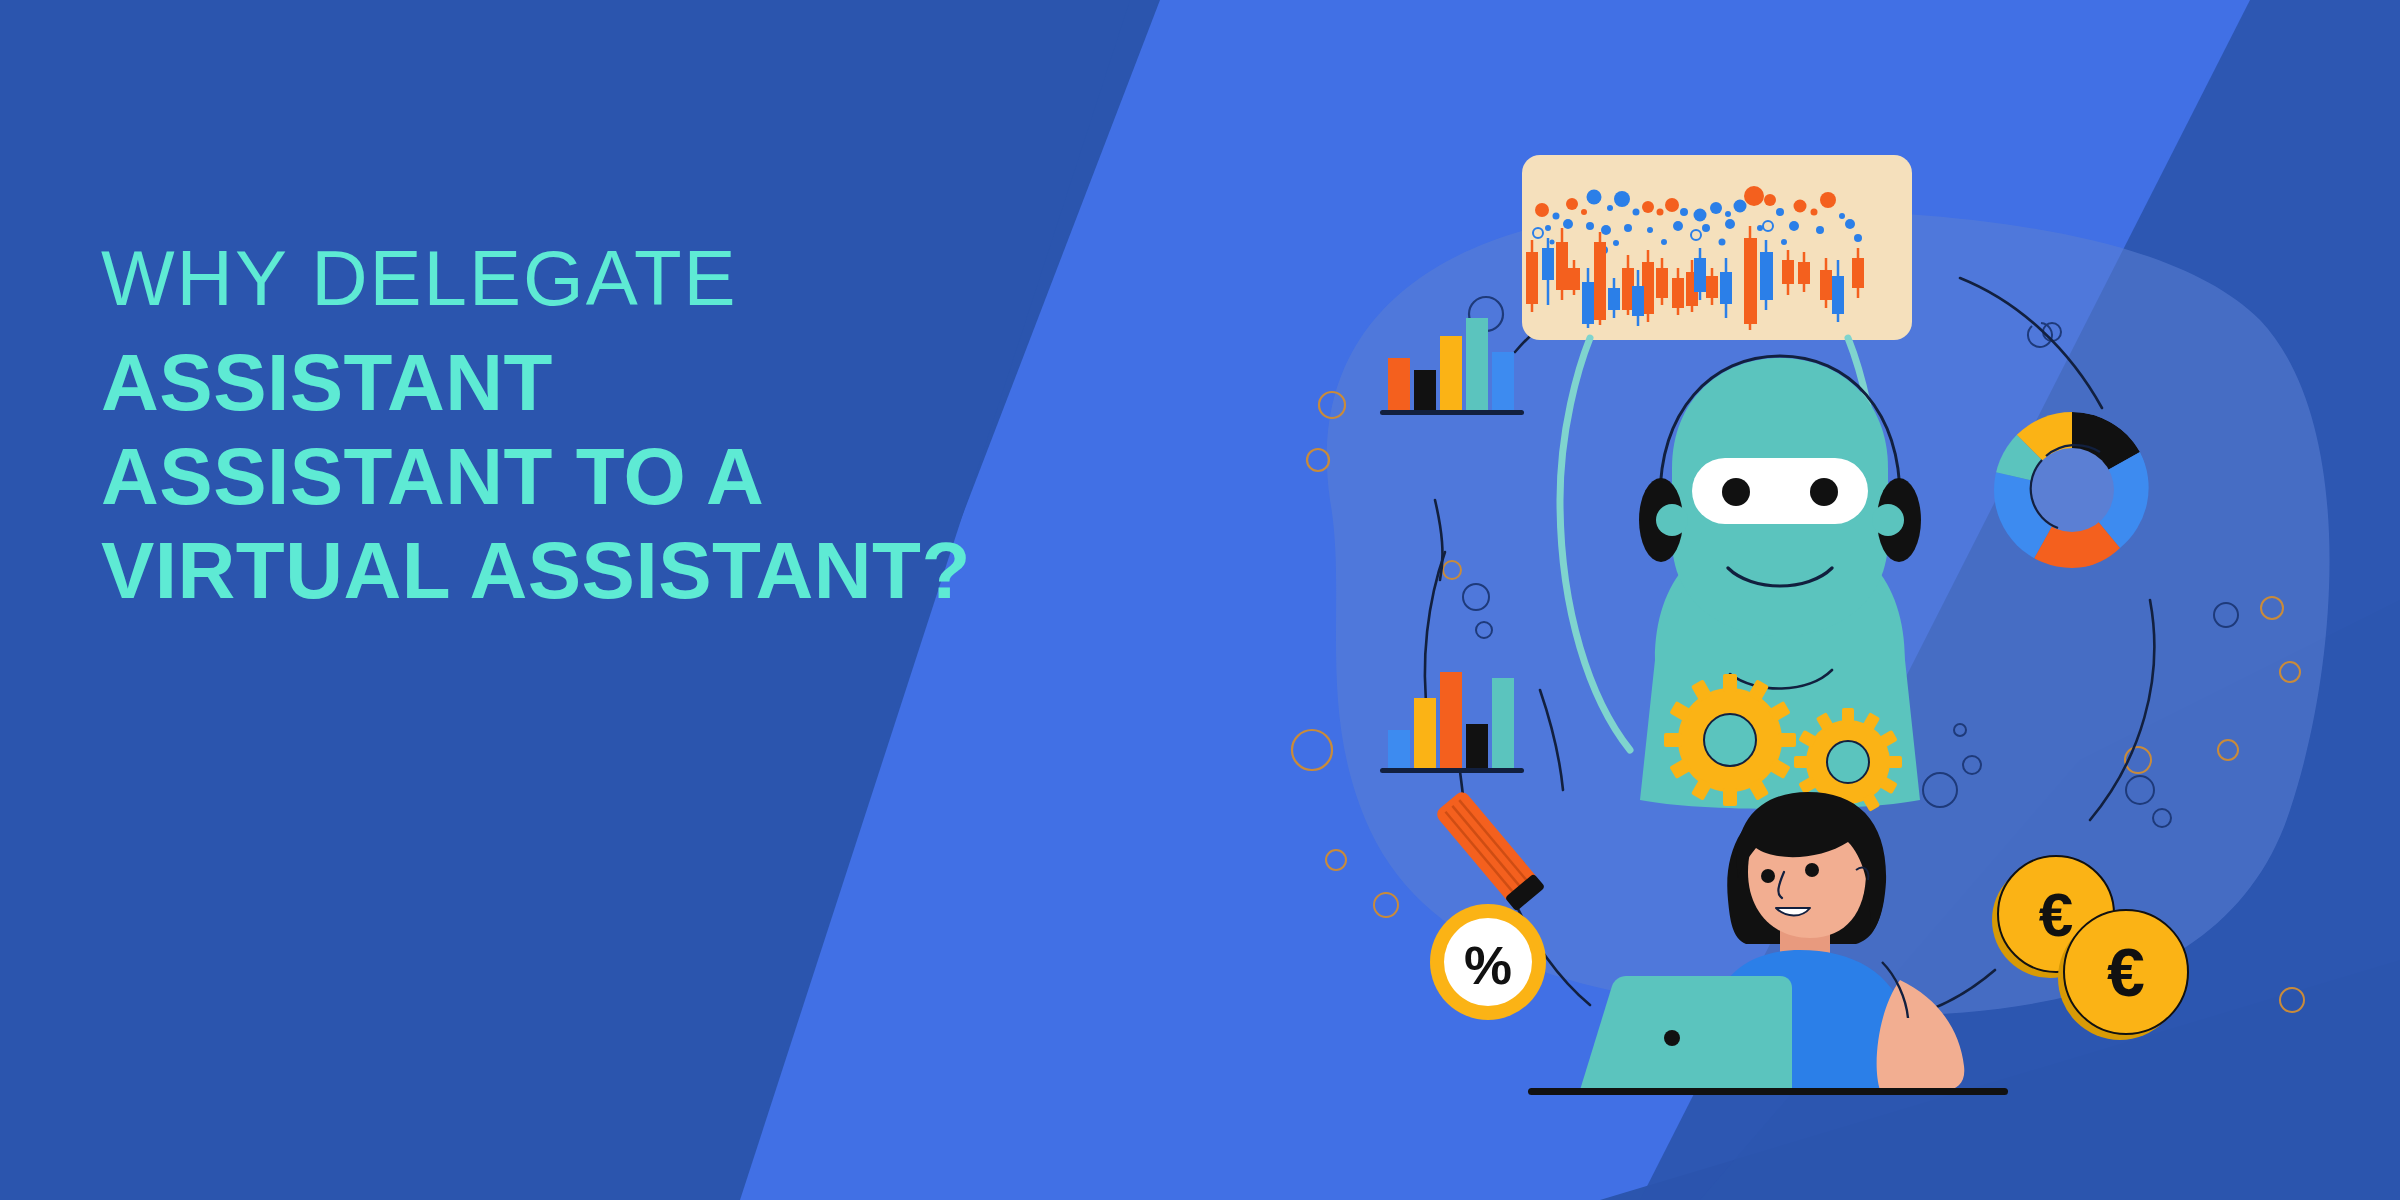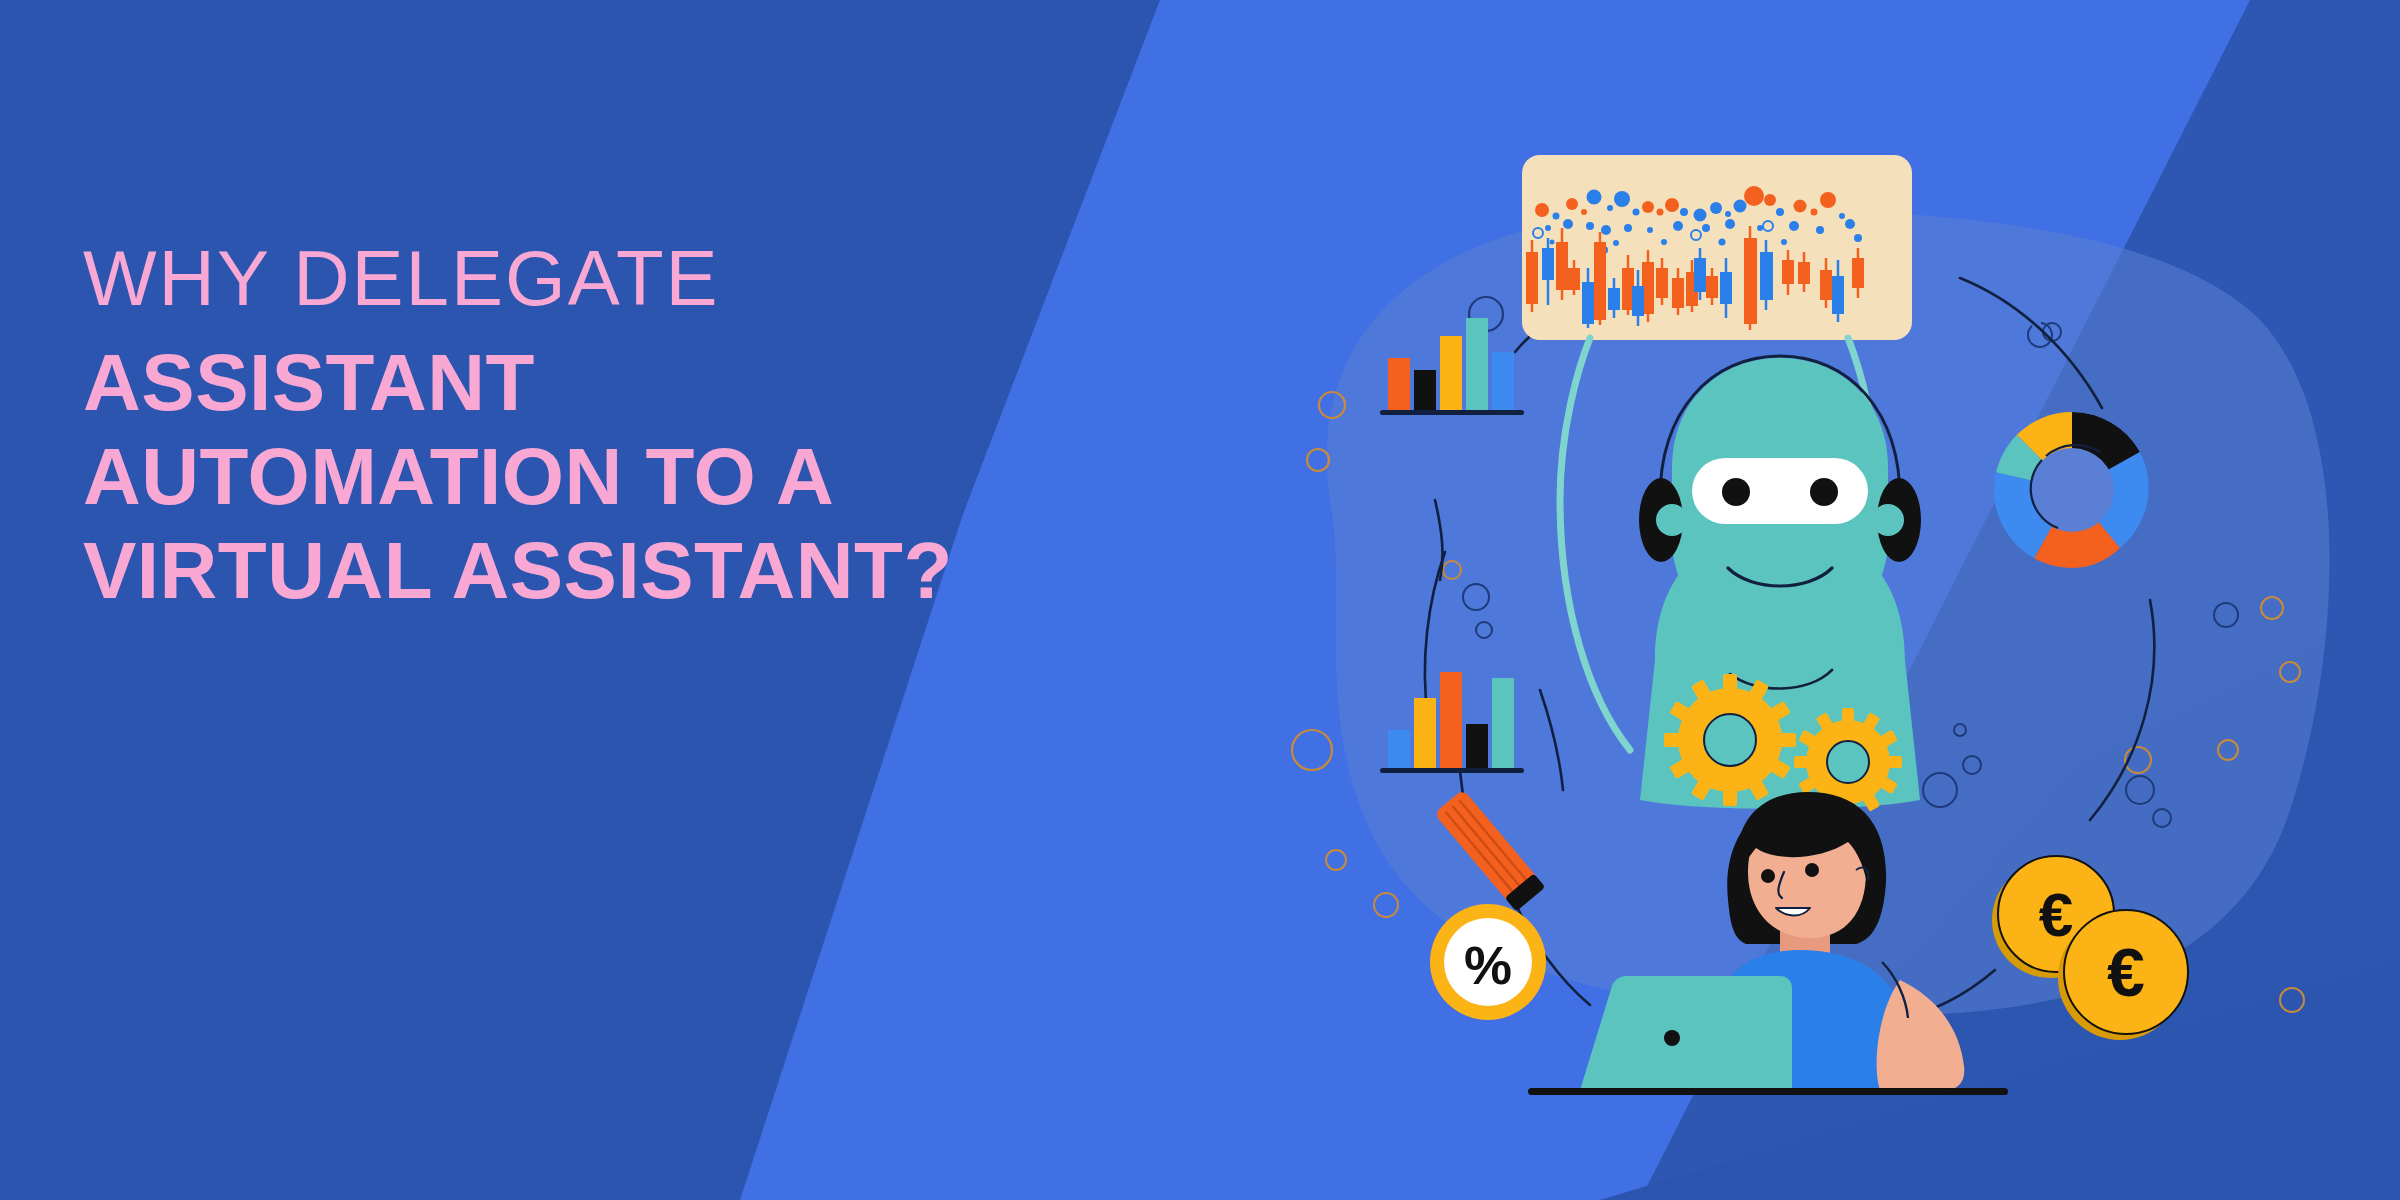--- a/index.html
+++ b/index.html
@@ -14,24 +14,24 @@
     background:#2B55AE;
     overflow:hidden;
   }
   
   .bg-layer { position:absolute; inset:0; }
   .bg-svg { position:absolute; top:0; left:0; width:2400px; height:1200px; }
 
   
   #headline {
     position:absolute;
-    left:83px; top:235px;
+    left:101px; top:235px;
     width:1120px;
     z-index:20;
-    color:#f9a8d4;
+    color:#5eead4;
   }
   .hl-line { display:block; white-space:nowrap; }
   .hl-light {
     font-size:78px;
     font-weight:300;
     letter-spacing:2px;
     line-height:1.12;
     margin-bottom:14px;
   }
   .hl-bold {
@@ -65,21 +65,21 @@
 
       <polygon points="0,1200 740,1200 1130,0 0,0" fill="#2B55AE"></polygon>
 
       <polygon points="2080,760 2400,600 2400,1200 1700,1200" fill="#2B55AE" opacity="0.55"></polygon>
     </svg>
   </div>
 
   <div id="headline">
     <span class="hl-line hl-light">WHY DELEGATE</span>
     <span class="hl-line hl-bold">ASSISTANT</span>
-    <span class="hl-line hl-bold">AUTOMATION TO A</span>
+    <span class="hl-line hl-bold">ASSISTANT TO A</span>
     <span class="hl-line hl-bold">VIRTUAL ASSISTANT?</span>
   </div>
 
   <div id="illustration">
     <svg viewBox="0 0 1140 1000">
       <defs>
         <clipPath id="panelClip">
           <rect x="262" y="55" width="390" height="185" rx="18"></rect>
         </clipPath>
         <clipPath id="donutClip">

